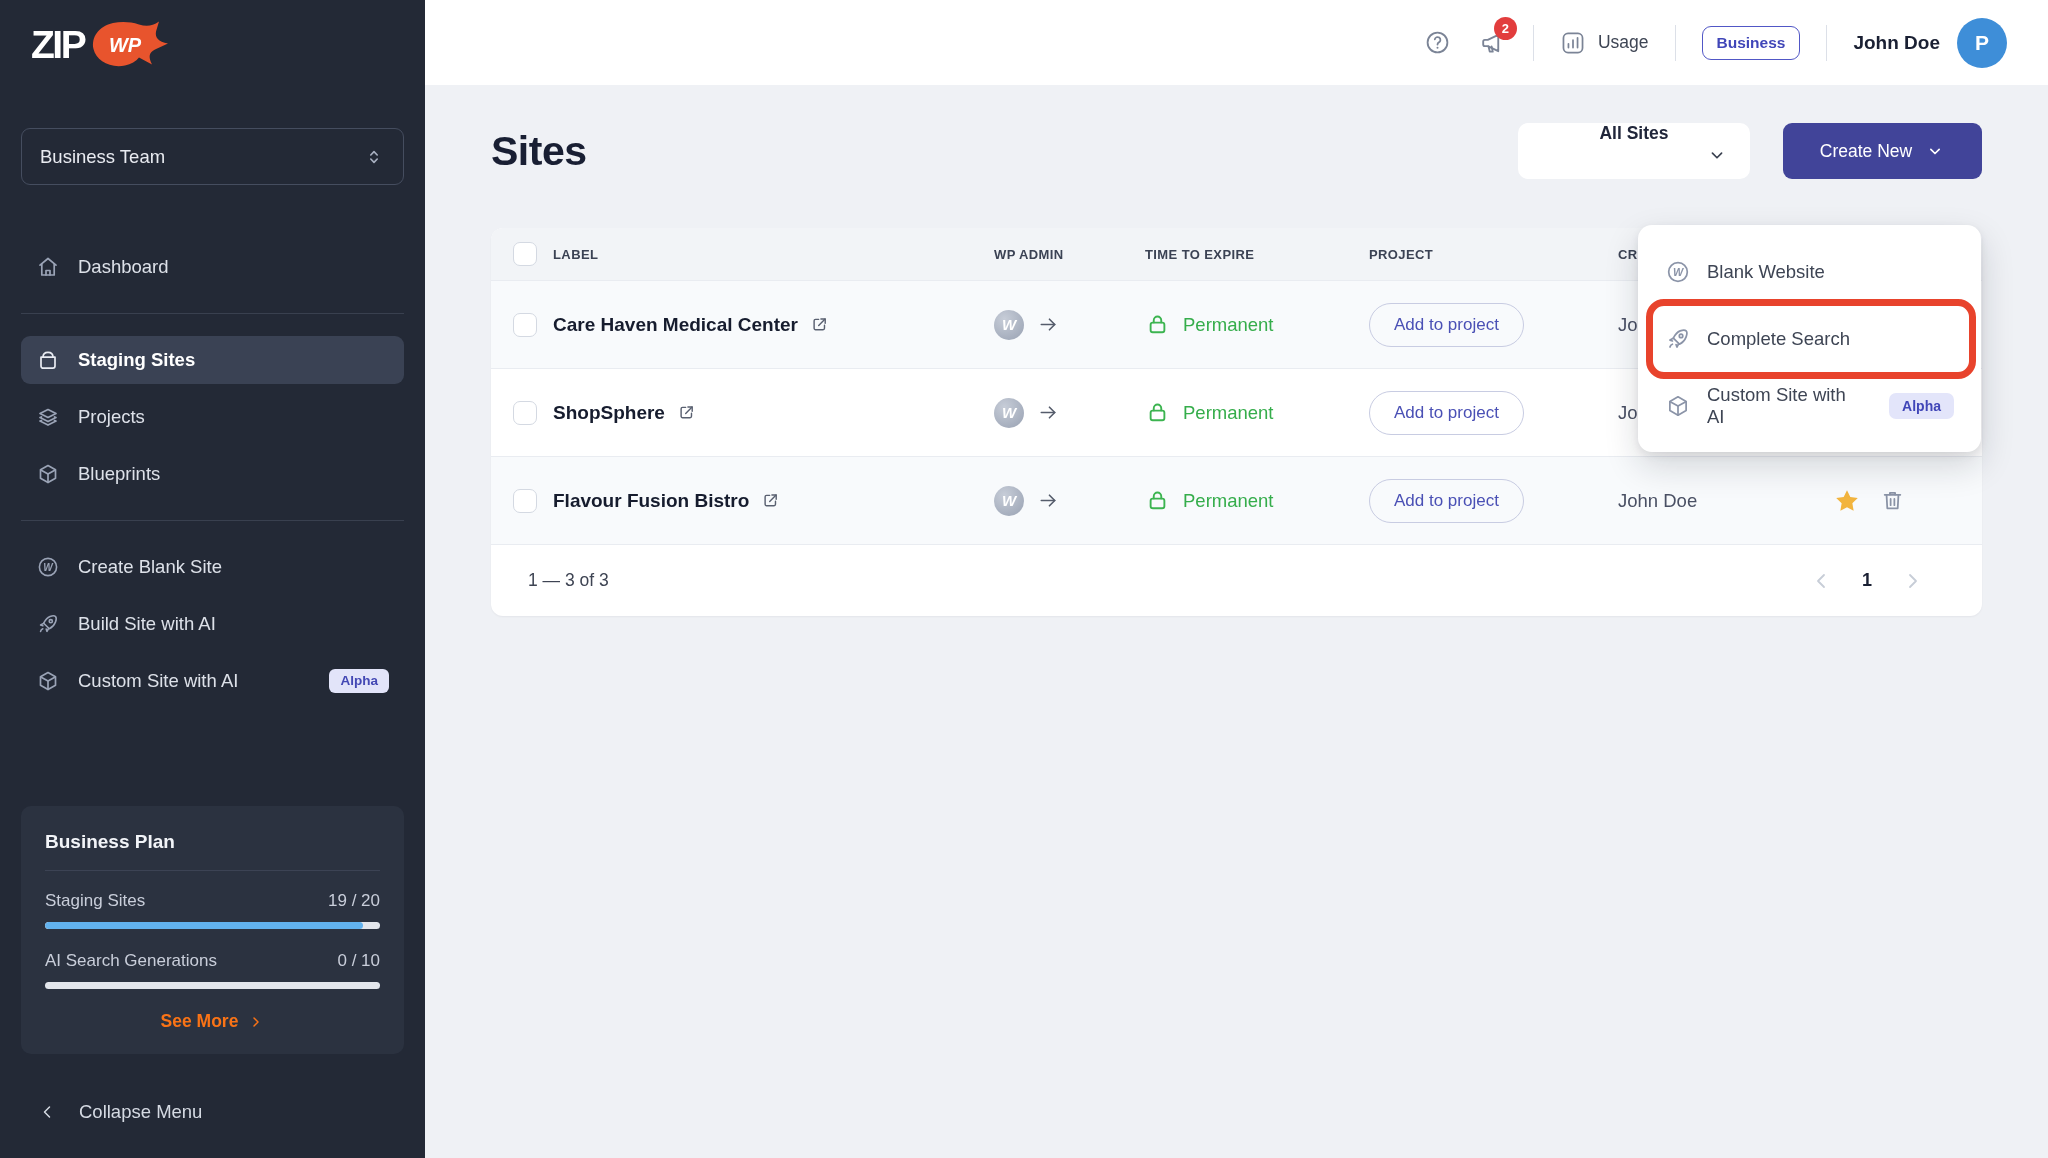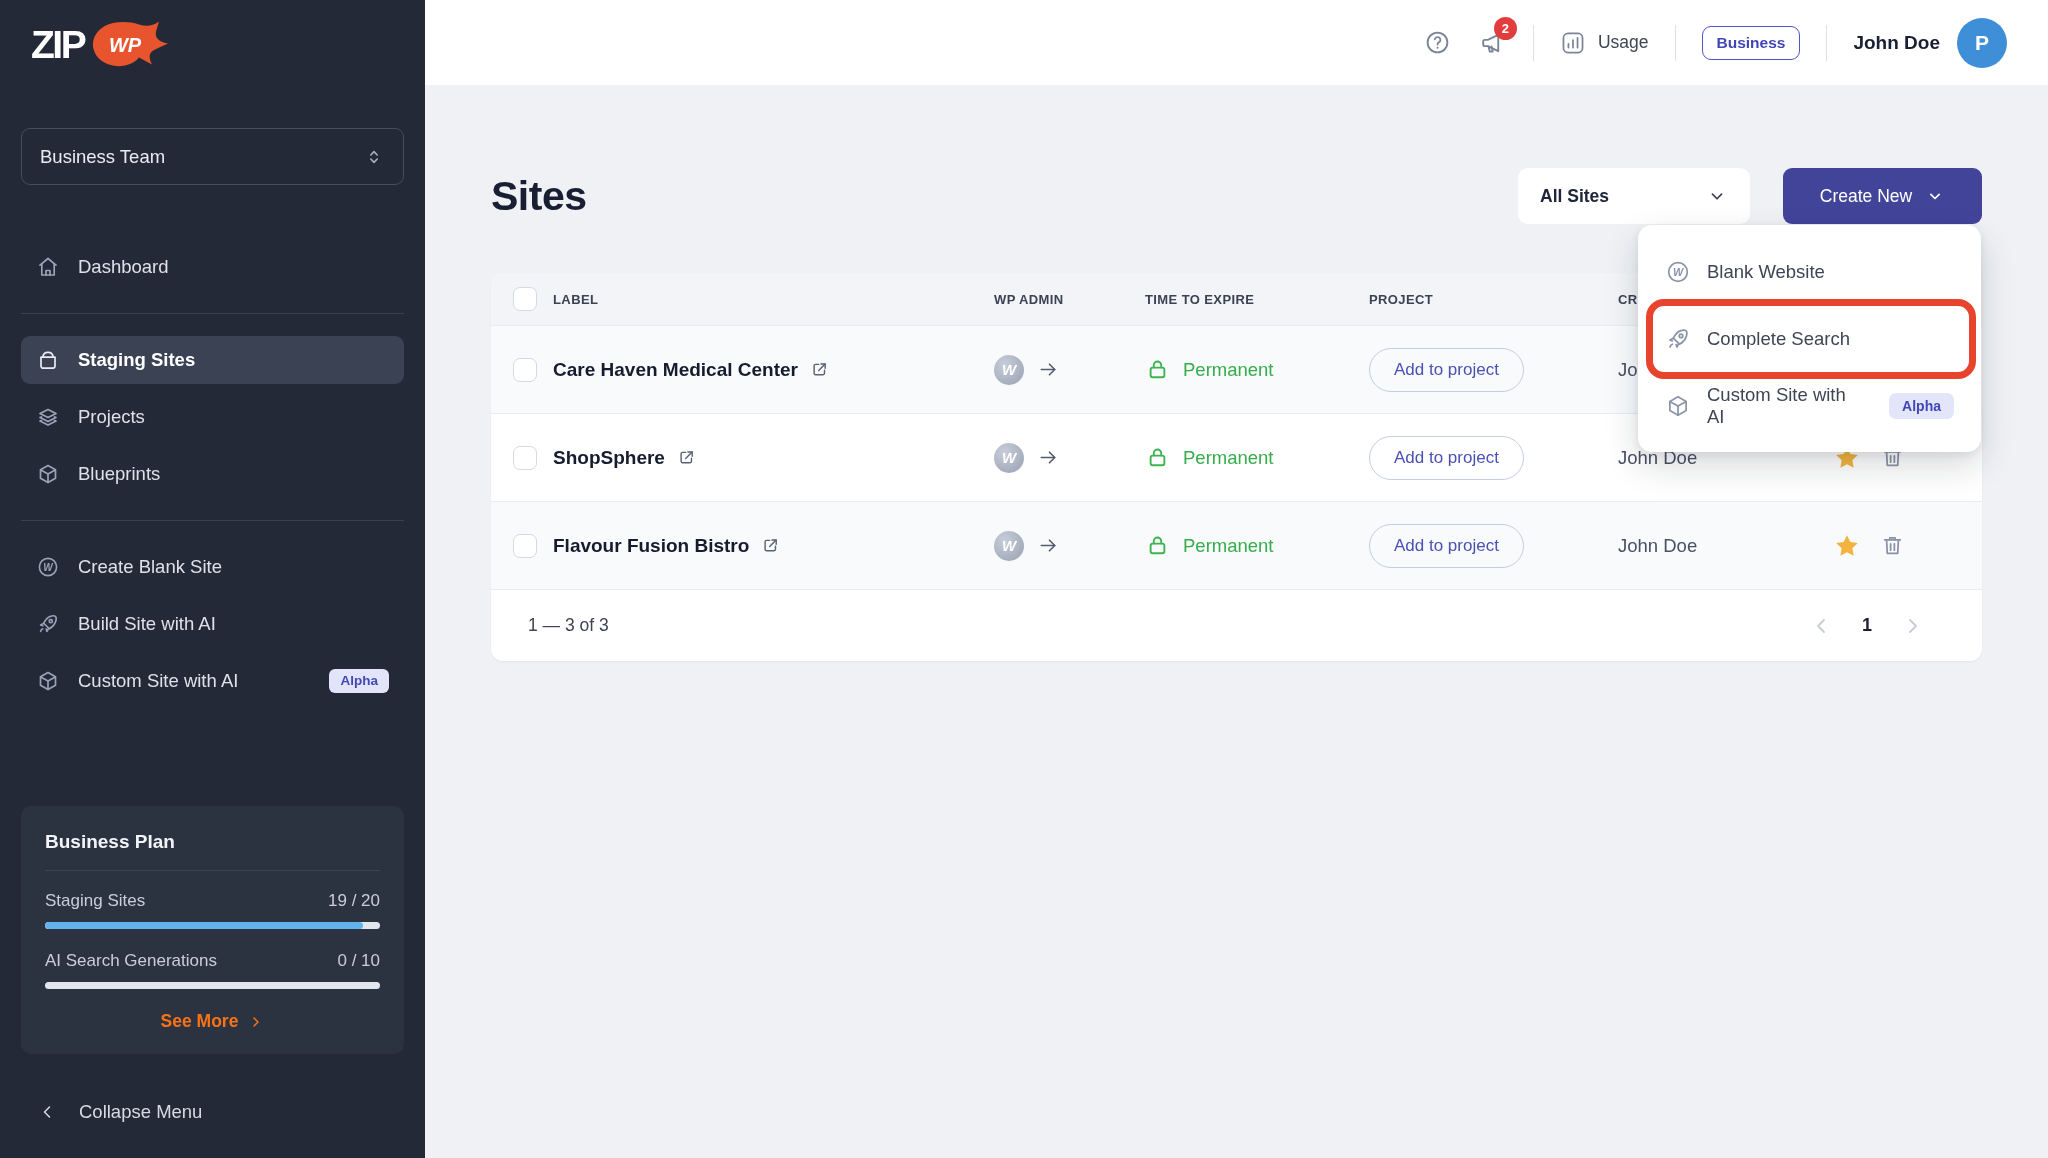--- a/index.html
+++ b/index.html
@@ -63,24 +63,24 @@
   .tb-divider { width:1px; height:36px; background:#DCE0E8; margin:0 26px; }
   .usage { display:flex; align-items:center; gap:12px; font-size:17.5px; color:#3E4554; font-weight:500; cursor:pointer; }
   .plan-chip { border:1.5px solid #5157C6; color:#4046B8; border-radius:9px; padding:7px 14px;
     font-size:15.5px; font-weight:700; cursor:pointer; }
   .user-name { font-size:19px; font-weight:700; color:#1A2033; }
   .avatar { width:50px; height:50px; border-radius:50%; background:#3E8ED8; color:#fff;
     display:flex; align-items:center; justify-content:center; font-size:21px; font-weight:600;
     margin-left:17px; cursor:pointer; }
 
   .content { flex:1; padding:0 66px; }
-  .page-header { margin-top:83px; display:flex; align-items:center; height:56px; }
+  .page-header { margin-top:38px; display:flex; align-items:center; height:56px; }
   .page-title { font-size:41px; font-weight:800; color:#191F33; letter-spacing:-.5px; }
   .filter-select { margin-left:auto; width:232px; height:56px; background:#fff; border-radius:10px;
-    display:flex; align-items:center; padding:0 22px; font-size:17.5px; font-weight:600; color:#20263A; cursor:pointer; }
+    display:flex; align-items:center; padding:0 22px; font-size:17.5px; font-weight:600; color:#20263A; cursor:pointer;flex-direction:column; }
   .filter-select .chev { margin-left:auto; color:#3A4150; }
   .search-box { margin-left:34px; width:444px; height:56px; background:#fff; border-radius:10px;
     display:flex; align-items:center; padding:0 20px; }
   .search-input { border:none; outline:none; flex:1; font-size:17.5px; color:#3A4150; background:transparent; }
   .search-input::placeholder { color:#A9B1C0; }
   .search-icon { color:#9AA3B3; }
   .create-btn { margin-left:33px; width:199px; height:56px; background:#414499; color:#fff; border:none;
     border-radius:9px; font-size:17.5px; font-weight:400; display:flex; align-items:center;
     justify-content:center; gap:13px; cursor:pointer; }
 

